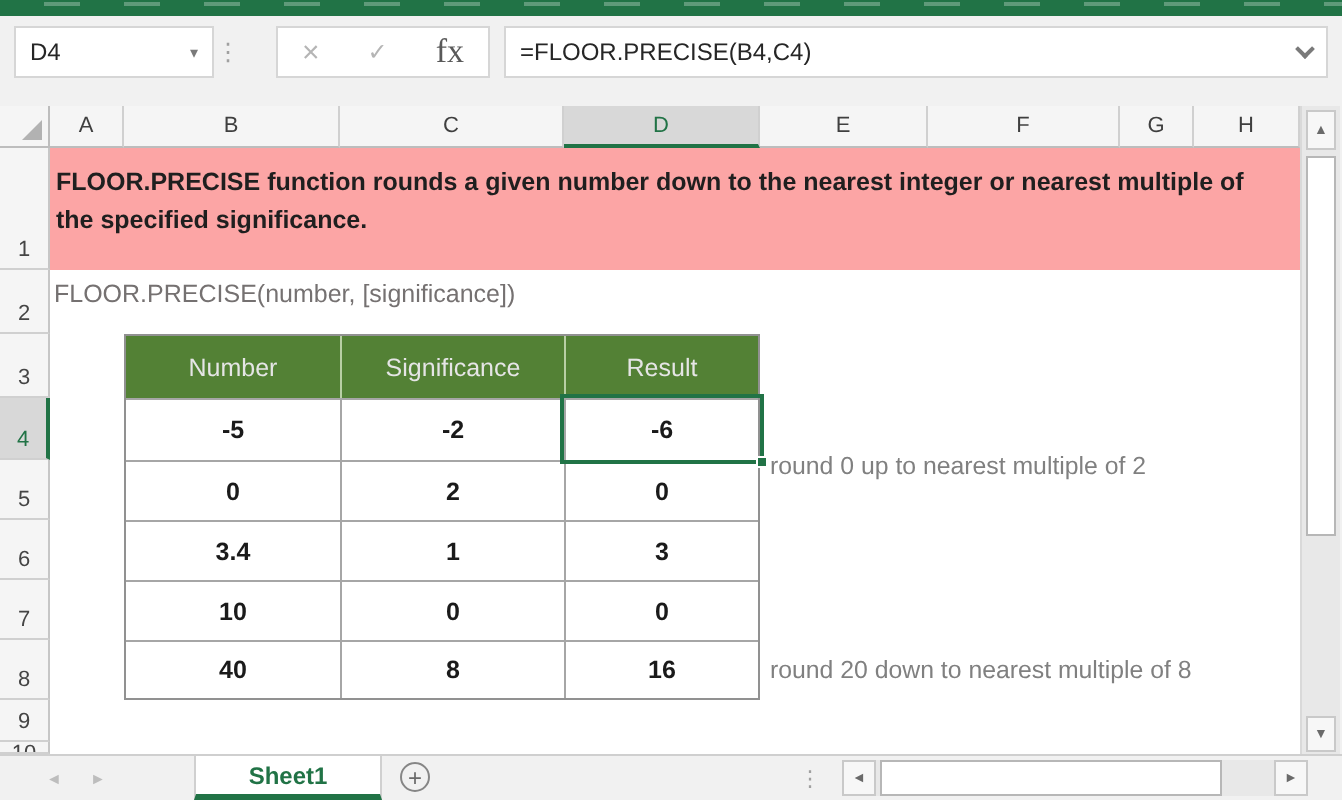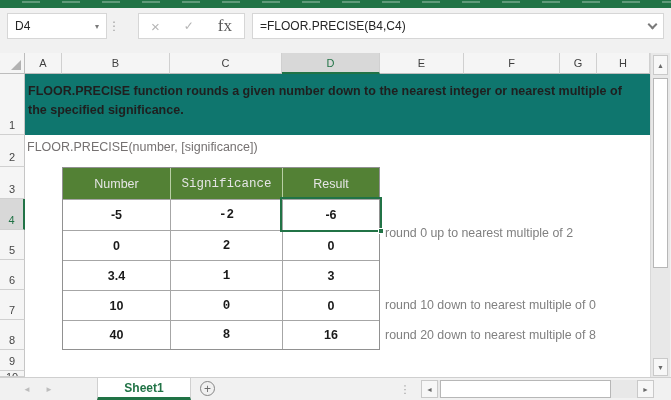--- a/index.html
+++ b/index.html
@@ -41,35 +41,35 @@
     border-left:10px solid transparent; border-bottom:10px solid #b2b2b2; }
 
   
   .grid-bg { position:absolute; left:25px; top:74px; width:625px; height:303px; background:#fff; }
   .row-h { position:absolute; left:0; width:25px; background:#f5f5f5; border-right:1px solid #c6c6c6;
     border-bottom:1px solid #d0d0d0; display:flex; align-items:flex-end; justify-content:center;
     font-size:11px; color:#454545; padding-bottom:3px; overflow:hidden; }
   .row-h.sel { background:#d8d8d8; color:#217346; border-right:2px solid #217346; }
   .row-h.clip { align-items:flex-start; padding-bottom:0; line-height:13px; }
 
-  .banner { position:absolute; left:25px; top:74px; width:625px; height:61px; background:#0f766e;
+  .banner { position:absolute; left:25px; top:74px; width:625px; height:61px; background:#fca5a5;
     color:#1f1f1f; font-weight:bold; font-size:12.5px; line-height:19px; padding:8px 10px 0 3px; }
   .syntax { position:absolute; left:27px; top:140px; font-size:12.5px; color:#757171; }
 
   
   .xl-table { position:absolute; left:62px; top:167px; width:318px; height:183px; border:1px solid #919191; }
   .t-head { position:absolute; left:0; top:0; width:316px; height:31px; display:flex; background:#538135; }
   .t-head .hc { height:31px; display:flex; align-items:center; justify-content:center;
     color:#e5e5e5; font-size:12.5px; border-right:1px solid #b9cfa5; }
   .t-head .hc:last-child { border-right:none; }
   .t-row { position:absolute; left:0; width:316px; display:flex; }
   .t-row .dc { display:flex; align-items:center; justify-content:center; font-size:12.5px;
     font-weight:600; color:#1a1a1a; border-right:1px solid #a6a6a6; border-top:1px solid #a6a6a6; background:#fff; }
   .t-row .dc:last-child { border-right:none; }
-  .w1 { width:108px; } .w2 { width:112px;font-family:Liberation Mono, monospace; } .w3 { width:96px; }
+  .w1 { width:108px; } .w2 { width:112px; } .w3 { width:96px; }
 
   
   .sel-box { position:absolute; left:280px; top:197px; width:102px; height:35px;
     border:2px solid #217346; pointer-events:none; }
   .fill-handle { position:absolute; right:-4px; bottom:-4px; width:6px; height:6px;
     background:#217346; border:1px solid #fff; pointer-events:auto; }
 
   .annot { position:absolute; left:385px; width:268px; height:26px; display:flex; align-items:center;
     font-size:12.4px; color:#808080; white-space:nowrap; }
 
@@ -182,21 +182,20 @@
       <div class="dc w2" style="height:29px">8</div>
       <div class="dc w3" style="height:29px">16</div>
     </div>
   </div>
 
   <div class="sel-box">
     <div class="fill-handle"></div>
   </div>
 
   <div class="annot" style="top:220px">round 0 up to nearest multiple of 2</div>
-  <div class="annot" style="top:292px">round 10 down to nearest multiple of 0</div>
   <div class="annot" style="top:322px">round 20 down to nearest multiple of 8</div>
 
   <div class="vscroll">
     <div class="btn v-up">▲</div>
     <div class="v-thumb"></div>
     <div class="btn v-down">▼</div>
   </div>
 
   <div class="tabbar">
     <div class="nav-arrow na-left">◄</div>

